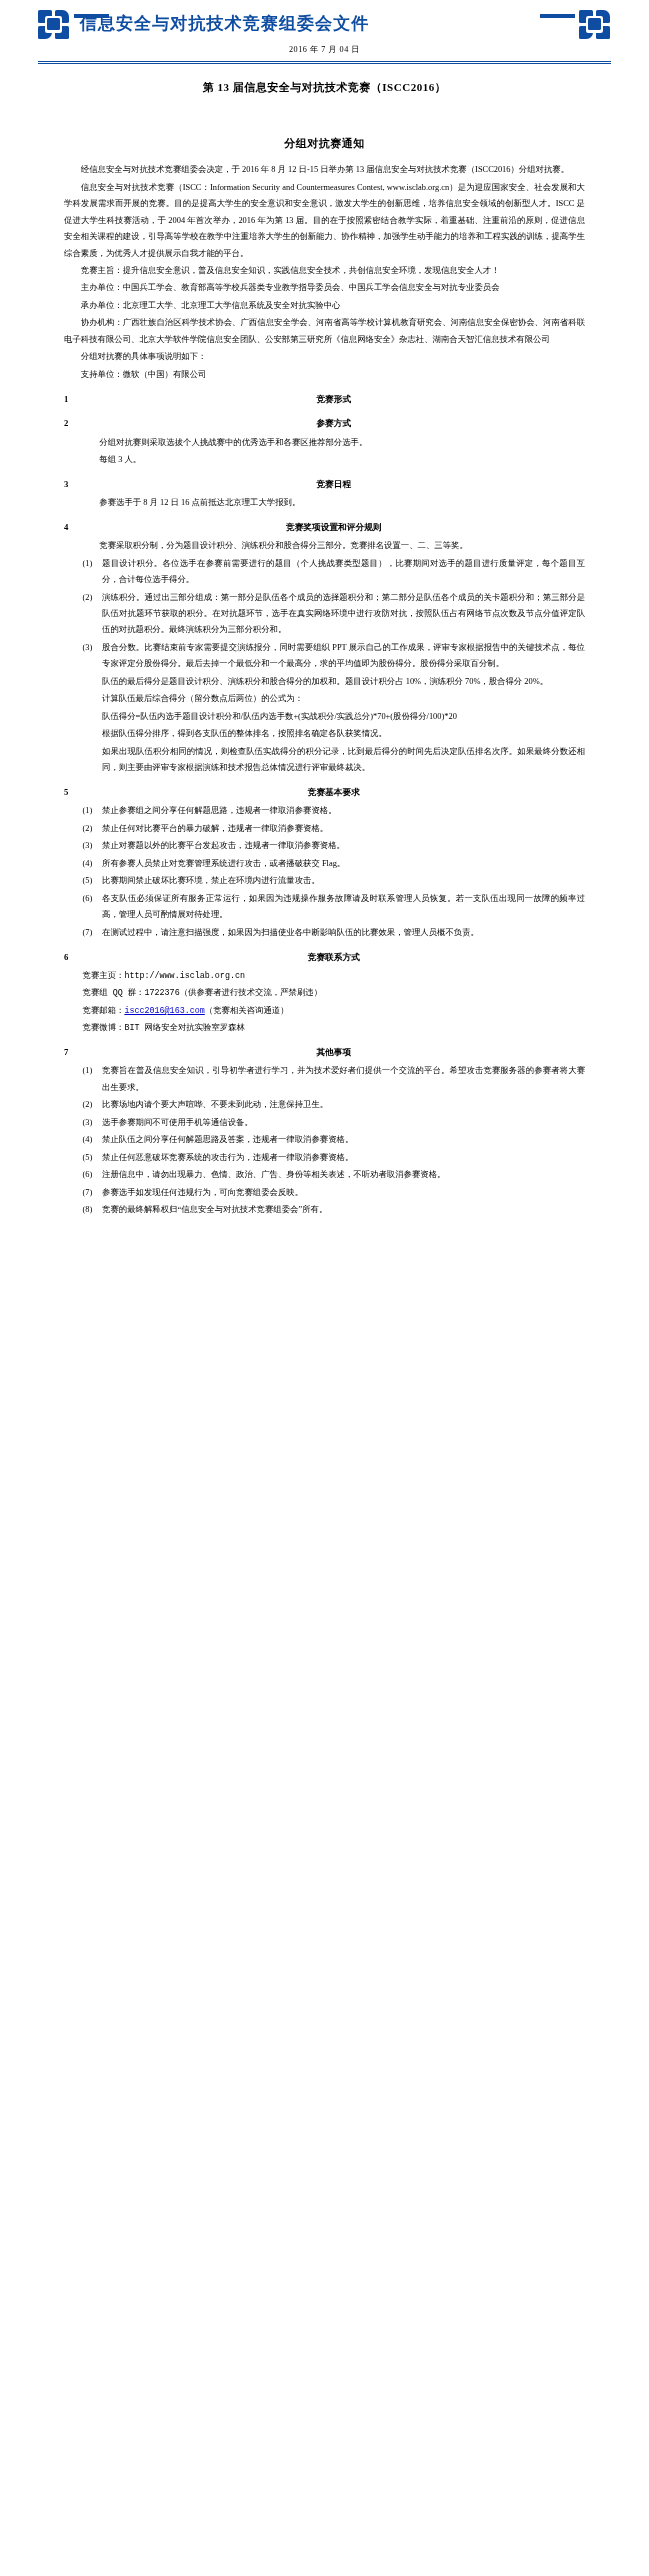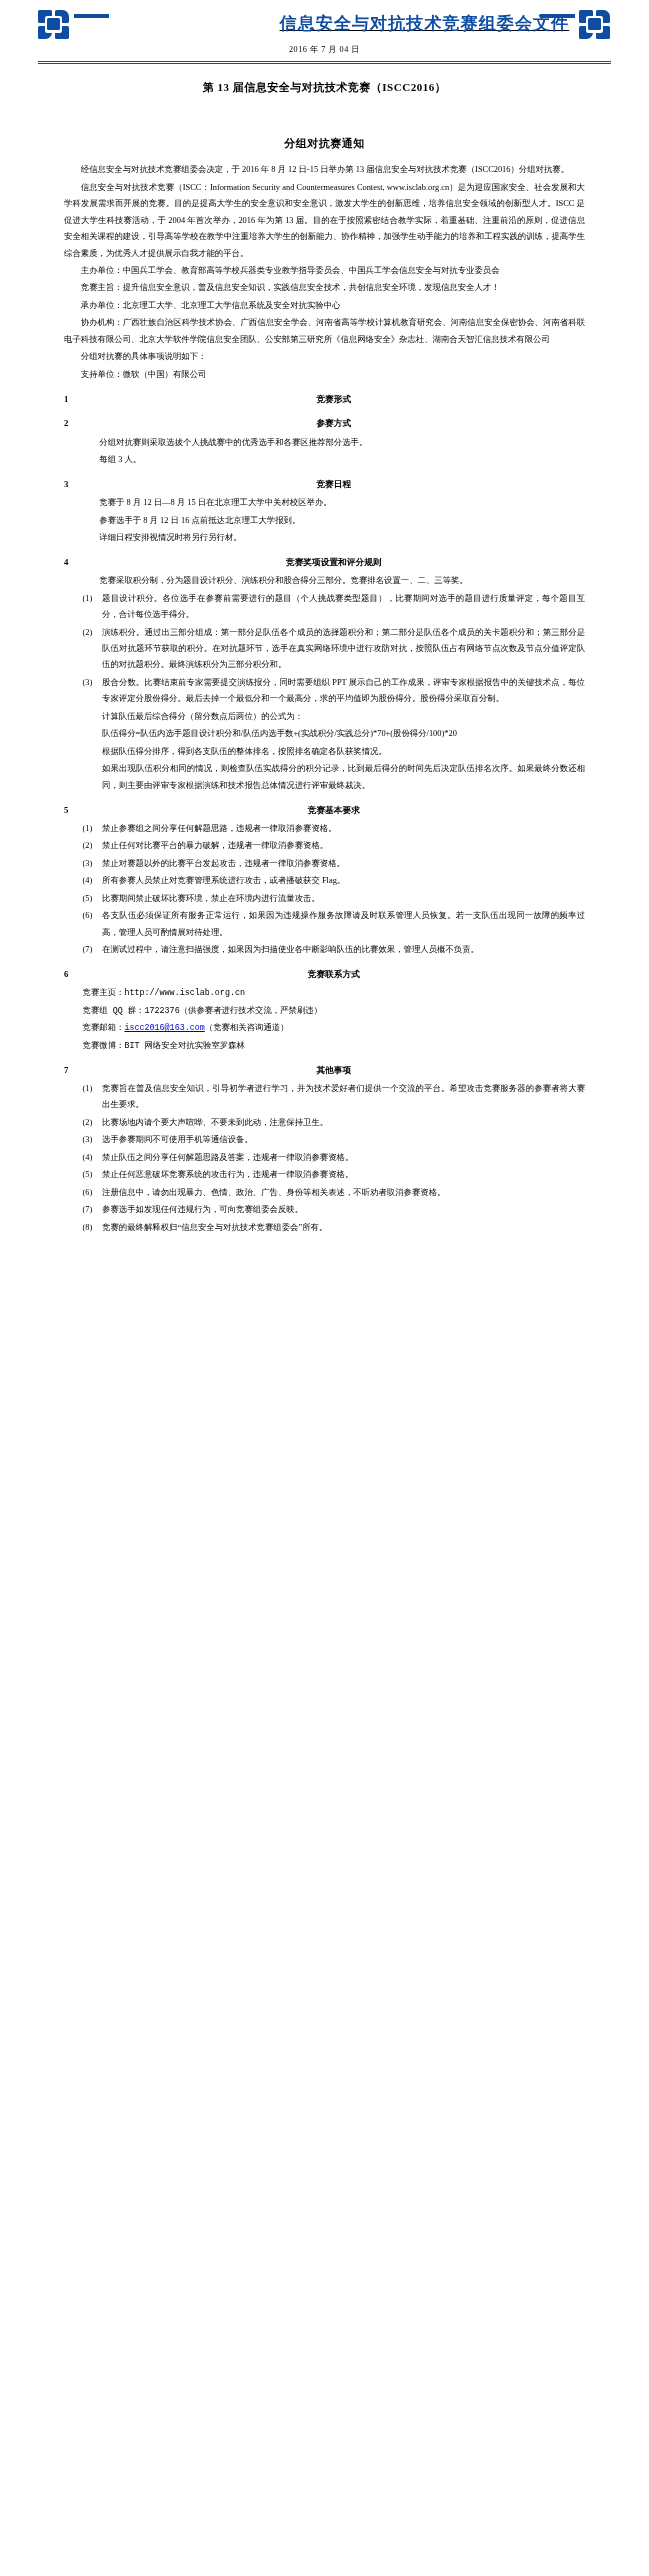--- a/index.html
+++ b/index.html
@@ -49,22 +49,21 @@
     border-radius: 2.2px;
   }
   .lh-logo .inner {
     position: absolute;
     left: 8.7px; top: 8.7px; width: 13px; height: 12px;
     background: #0f4da2;
     border-radius: 1.6px;
   }
   .lh-title {
     flex: 1 1 auto;
-    text-align: right;
-    text-decoration: underline;
+    text-align: left;
   }
   .lh-title .main {
     font-family: "Liberation Serif", "DejaVu Serif", serif;
     font-size: 17px;
     font-weight: bold;
     color: #0f4da2;
     letter-spacing: 1.1px;
     line-height: 1.2;
   }
   .lh-date {
@@ -201,22 +200,22 @@
   <div class="content">
 
     <div class="doc-title">
       <span>第 13 届信息安全与对抗技术竞赛（ISCC2016）</span>
       <span class="l2">分组对抗赛通知</span>
     </div>
 
     <div>
       <p class="para">经信息安全与对抗技术竞赛组委会决定，于 2016 年 8 月 12 日-15 日举办第 13 届信息安全与对抗技术竞赛（ISCC2016）分组对抗赛。</p>
       <p class="para">信息安全与对抗技术竞赛（ISCC：Information Security and Countermeasures Contest, www.isclab.org.cn）是为迎应国家安全、社会发展和大学科发展需求而开展的竞赛。目的是提高大学生的安全意识和安全意识，激发大学生的创新思维，培养信息安全领域的创新型人才。ISCC 是促进大学生科技赛活动，于 2004 年首次举办，2016 年为第 13 届。目的在于按照紧密结合教学实际，着重基础、注重前沿的原则，促进信息安全相关课程的建设，引导高等学校在教学中注重培养大学生的创新能力、协作精神，加强学生动手能力的培养和工程实践的训练，提高学生综合素质，为优秀人才提供展示自我才能的平台。</p>
+      <p class="para">竞赛主旨：提升信息安全意识，普及信息安全知识，实践信息安全技术，共创信息安全环境，发现信息安全人才！</p>
       <p class="para">主办单位：中国兵工学会、教育部高等学校兵器类专业教学指导委员会、中国兵工学会信息安全与对抗专业委员会</p>
-      <p class="para">竞赛主旨：提升信息安全意识，普及信息安全知识，实践信息安全技术，共创信息安全环境，发现信息安全人才！</p>
       <p class="para">承办单位：北京理工大学、北京理工大学信息系统及安全对抗实验中心</p>
       <p class="para">协办机构：广西壮族自治区科学技术协会、广西信息安全学会、河南省高等学校计算机教育研究会、河南信息安全保密协会、河南省科联电子科技有限公司、北京大学软件学院信息安全团队、公安部第三研究所《信息网络安全》杂志社、湖南合天智汇信息技术有限公司</p>
       <p class="para">分组对抗赛的具体事项说明如下：</p>
       <p class="para">支持单位：微软（中国）有限公司</p>
     </div>
 
     <div class="sec">
       <div class="sec-head">
         <span class="sec-num">1</span>
         <span class="sec-title">竞赛形式</span>
@@ -233,23 +232,21 @@
         <p class="para">每组 3 人。</p>
       </div>
     </div>
 
     <div class="sec">
       <div class="sec-head">
         <span class="sec-num">3</span>
         <span class="sec-title">竞赛日程</span>
       </div>
       <div class="sec-body">
-        <p class="para">竞赛于 8 月 12 日—8 月 15 日在北京理工大学中关村校区举办。</p>
         <p class="para">参赛选手于 8 月 12 日 16 点前抵达北京理工大学报到。</p>
-        <p class="para">详细日程安排视情况时将另行另行材。</p>
       </div>
     </div>
 
     <div class="sec">
       <div class="sec-head">
         <span class="sec-num">4</span>
         <span class="sec-title">竞赛奖项设置和评分规则</span>
       </div>
       <div class="sec-body">
         <p class="para">竞赛采取积分制，分为题目设计积分、演练积分和股合得分三部分。竞赛排名设置一、二、三等奖。</p>
@@ -259,20 +256,21 @@
           <span class="t">题目设计积分。各位选手在参赛前需要进行的题目（个人挑战赛类型题目），比赛期间对选手的题目进行质量评定，每个题目互分，合计每位选手得分。</span>
         </div>
         <div class="num-item">
           <span class="n">(2)</span>
           <span class="t">演练积分。通过出三部分组成：第一部分是队伍各个成员的选择题积分和；第二部分是队伍各个成员的关卡题积分和；第三部分是队伍对抗题环节获取的积分。在对抗题环节，选手在真实网络环境中进行攻防对抗，按照队伍占有网络节点次数及节点分值评定队伍的对抗题积分。最终演练积分为三部分积分和。</span>
         </div>
         <div class="num-item">
           <span class="n">(3)</span>
           <span class="t">股合分数。比赛结束前专家需要提交演练报分，同时需要组织 PPT 展示自己的工作成果，评审专家根据报告中的关键技术点，每位专家评定分股份得分。最后去掉一个最低分和一个最高分，求的平均值即为股份得分。股份得分采取百分制。</span>
         </div>
+        <p class="indent-sub">队伍的最后得分是题目设计积分、演练积分和股合得分的加权和。题目设计积分占 10%，演练积分 70%，股合得分 20%。</p>
         <p class="indent-sub">计算队伍最后综合得分（留分数点后两位）的公式为：</p>
         <p class="indent-sub">队伍得分=队伍内选手题目设计积分和/队伍内选手数+(实战积分/实践总分)*70+(股份得分/100)*20</p>
         <p class="indent-sub">根据队伍得分排序，得到各支队伍的整体排名，按照排名确定各队获奖情况。</p>
         <p class="indent-sub">如果出现队伍积分相同的情况，则检查队伍实战得分的积分记录，比到最后得分的时间先后决定队伍排名次序。如果最终分数还相同，则主要由评审专家根据演练和技术报告总体情况进行评审最终裁决。</p>
       </div>
     </div>
 
     <div class="sec">
       <div class="sec-head">
         <span class="sec-num">5</span>

